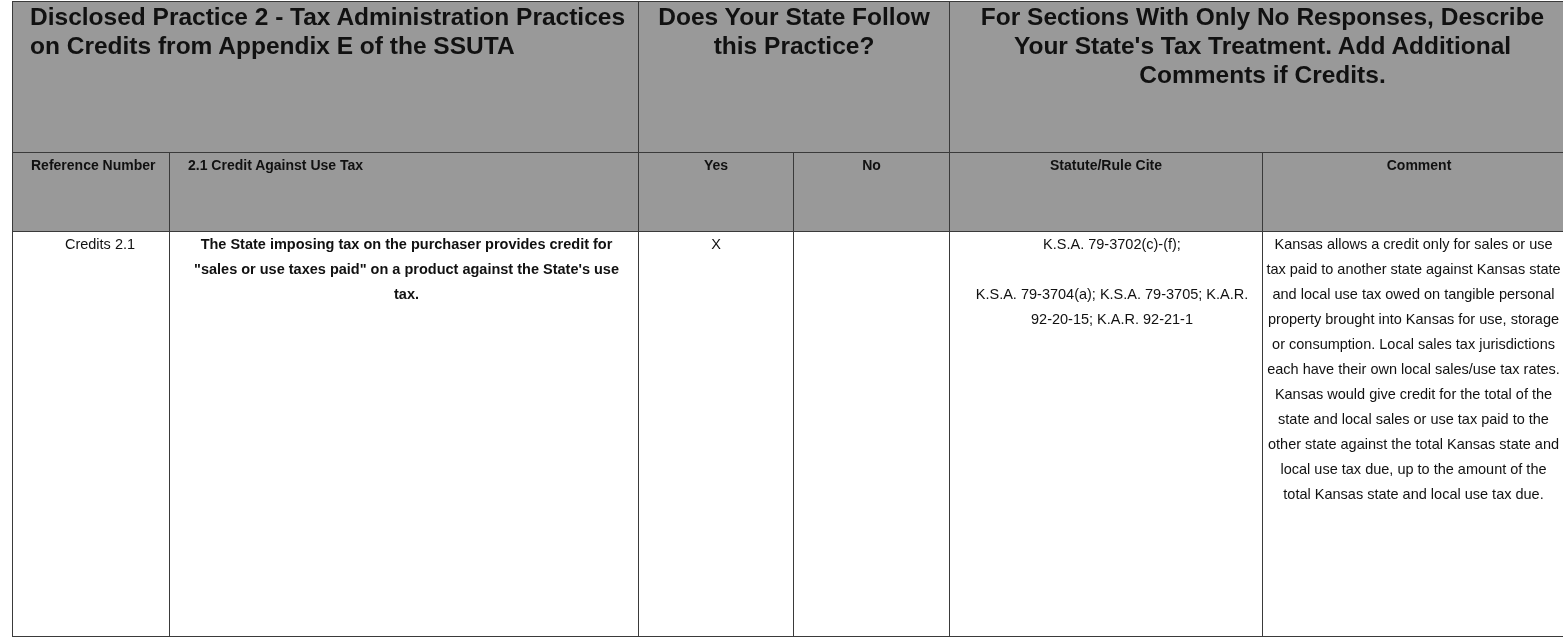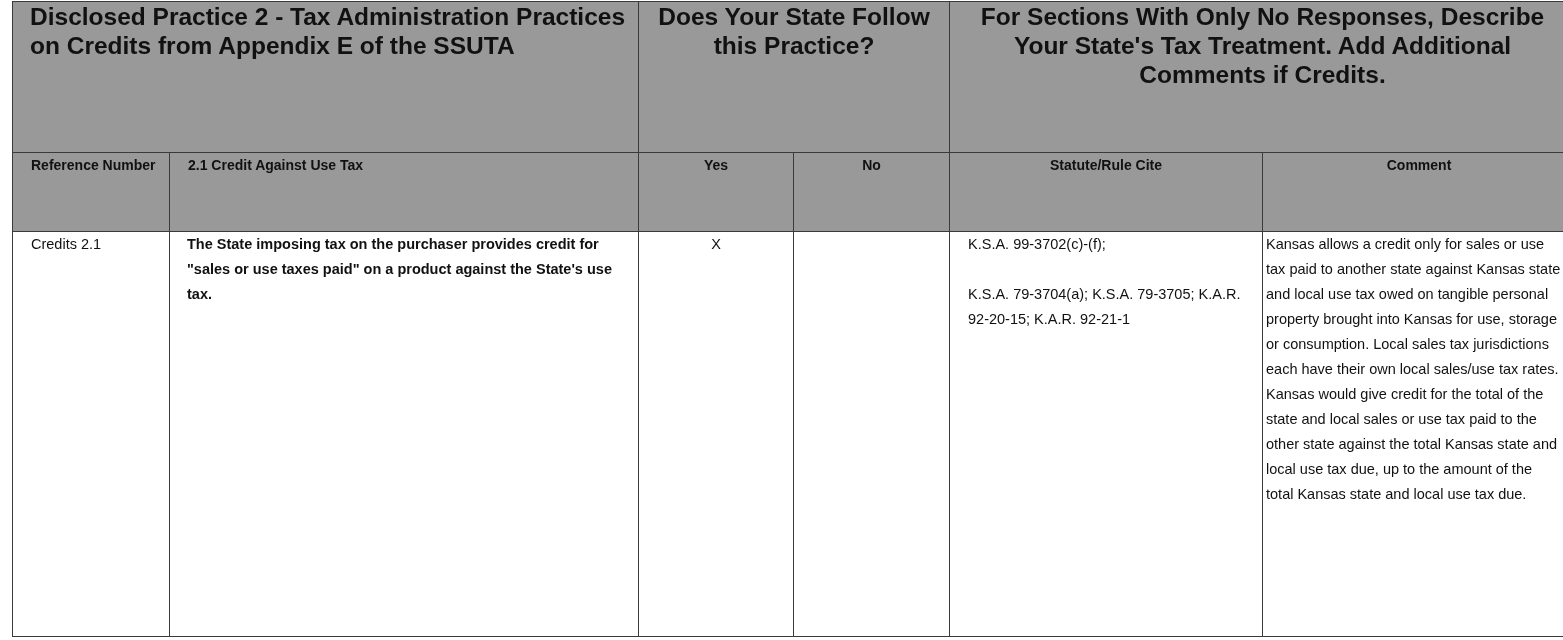--- a/index.html
+++ b/index.html
@@ -39,20 +39,21 @@
       color: #111;
     }
     .sub-head th.left { text-align: left; padding-left: 18px; }
     .sub-head th.center { text-align: center; }
     .body-row td {
       background: #ffffff;
       height: 404px;
       font-size: 14.5px;
       line-height: 25px;
       padding-top: 18px;
+      text-align: center;
     }
     .body-row td.ref { padding-left: 18px; }
     .body-row td.desc { padding-left: 17px; padding-right: 12px; font-weight: bold; }
     .body-row td.yes { text-align: center; }
     .body-row td.cite { padding-left: 18px; padding-right: 6px; }
     .body-row td.comment { padding-left: 3px; padding-right: 14px; }
     .cite-line { display: block; }
     .cite-gap { display: block; height: 25px; }
   </style>
 </head>
@@ -80,20 +81,20 @@
     <th class="center">No</th>
     <th class="center">Statute/Rule Cite</th>
     <th class="center">Comment</th>
   </tr>
   <tr class="body-row">
     <td class="ref">Credits 2.1</td>
     <td class="desc">The State imposing tax on the purchaser provides credit for "sales or use taxes paid" on a product against the State's use tax.</td>
     <td class="yes">X</td>
     <td class="no"></td>
     <td class="cite">
-      <span class="cite-line">K.S.A. 99-3702(c)-(f);</span>
+      <span class="cite-line">K.S.A. 79-3702(c)-(f);</span>
       <span class="cite-gap"></span>
       <span class="cite-line">K.S.A. 79-3704(a); K.S.A. 79-3705; K.A.R. 92-20-15; K.A.R. 92-21-1</span>
     </td>
     <td class="comment">Kansas allows a credit only for sales or use tax paid to another state against Kansas state and local use tax owed on tangible personal property brought into Kansas for use, storage or consumption. Local sales tax jurisdictions each have their own local sales/use tax rates. Kansas would give credit for the total of the state and local sales or use tax paid to the other state against the total Kansas state and local use tax due, up to the amount of the total Kansas state and local use tax due.</td>
   </tr>
 </tbody>
   </table>
 
 </body></html>

